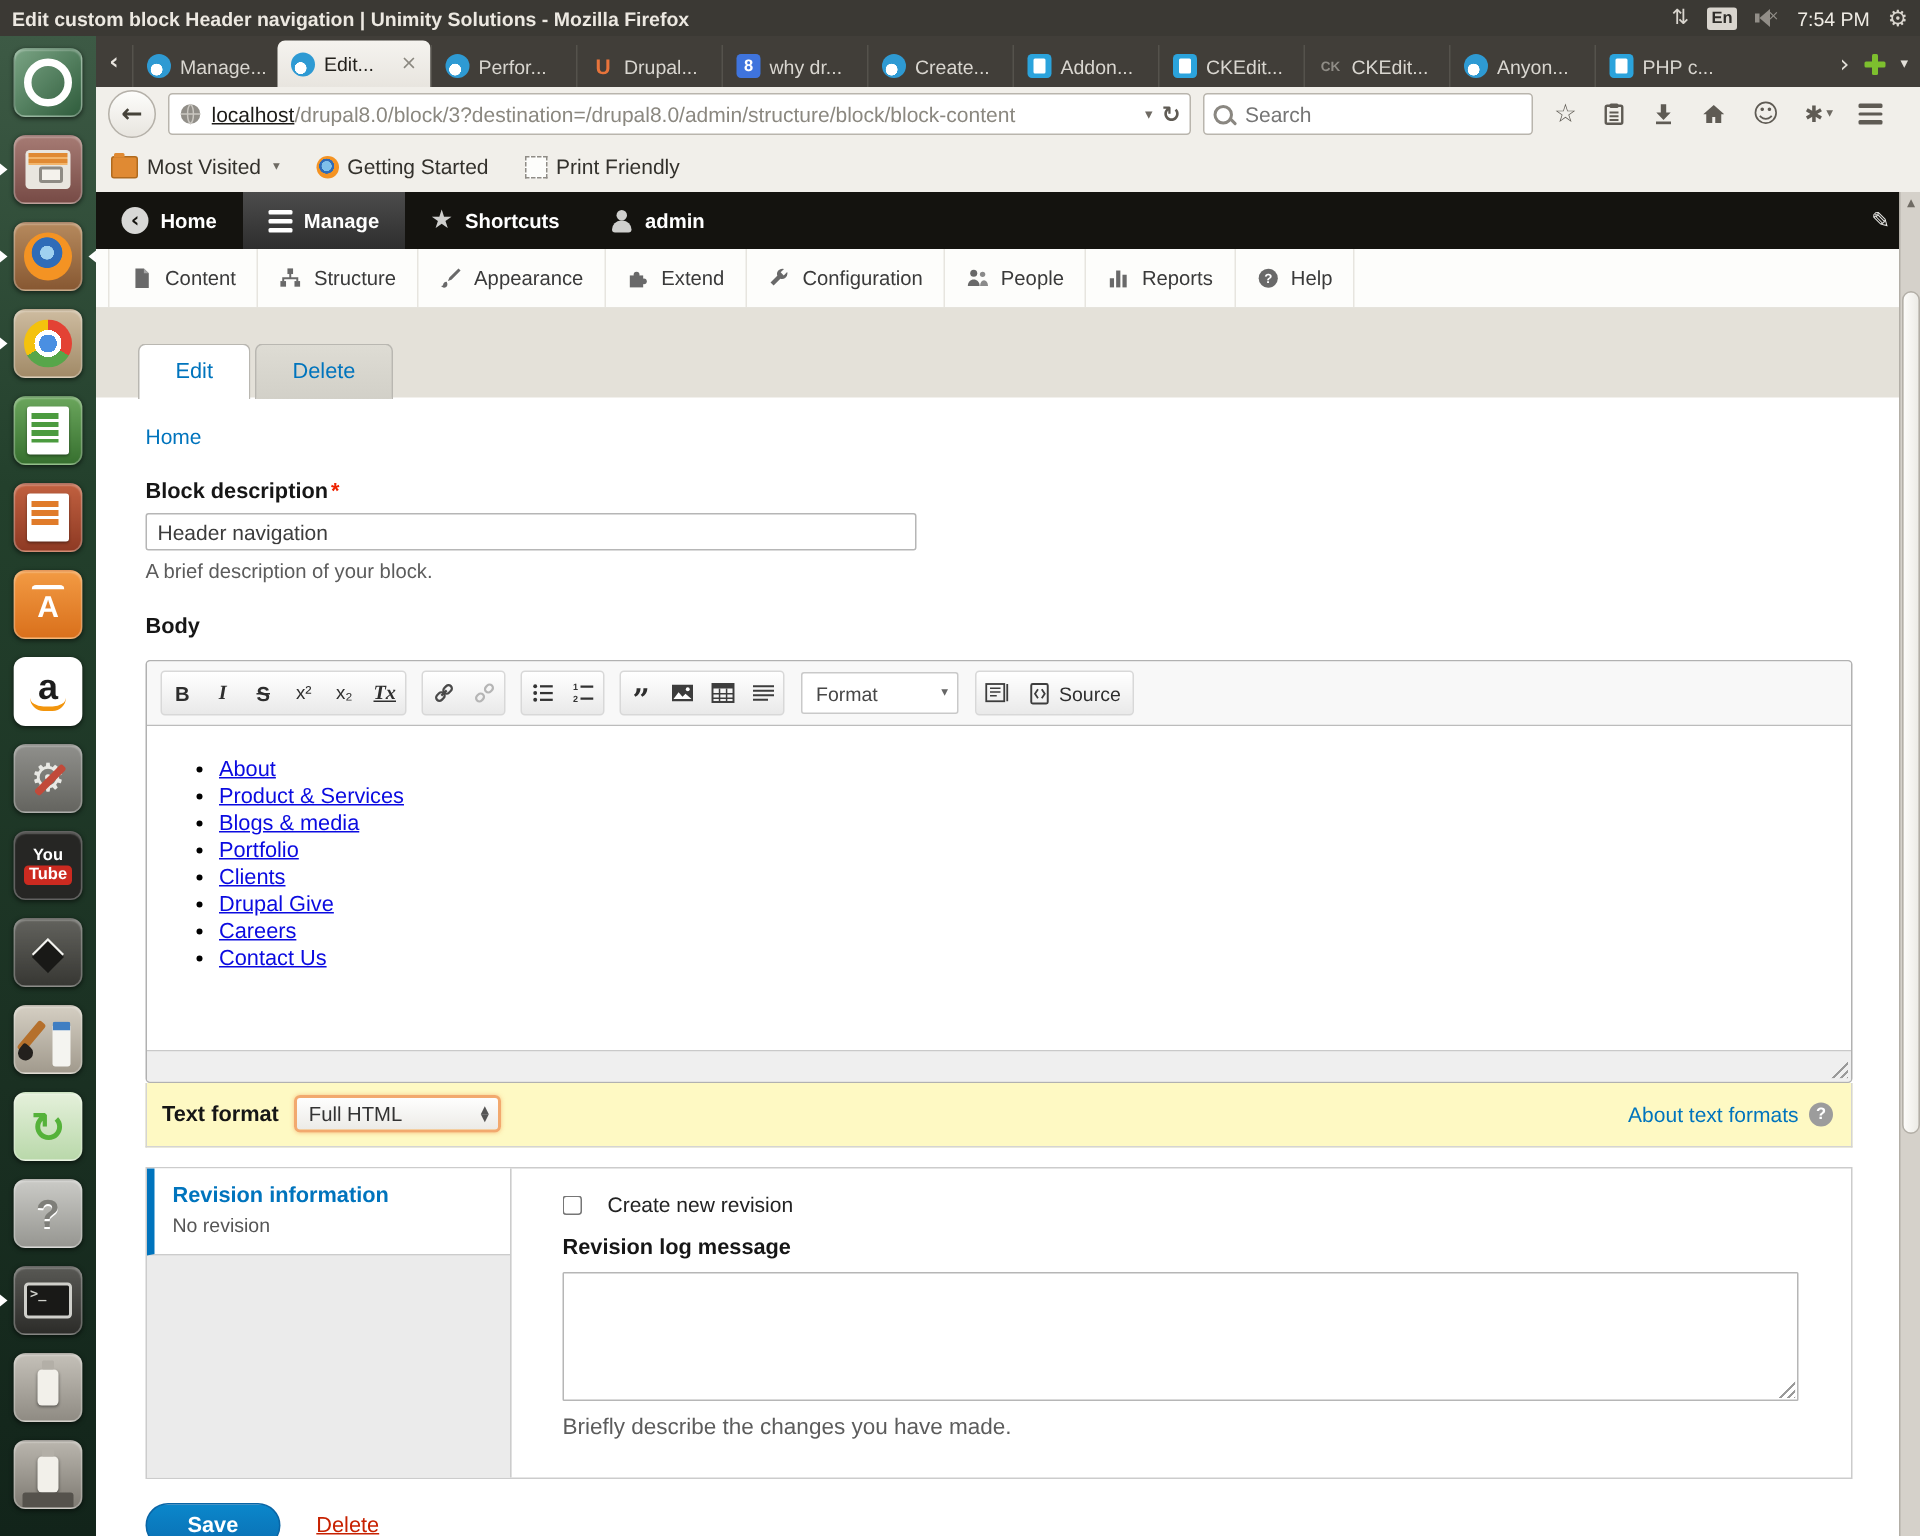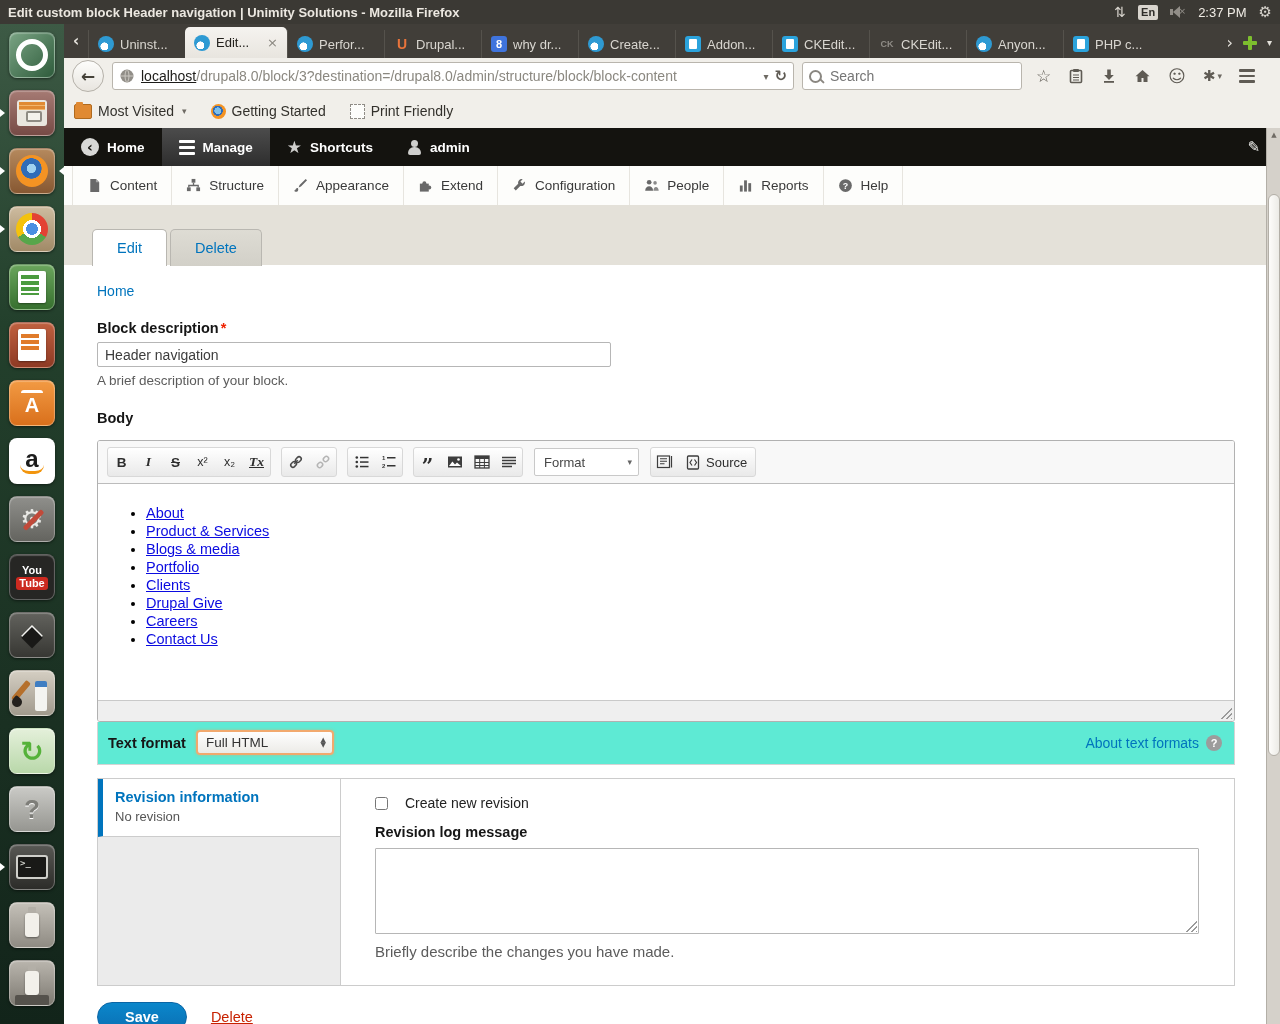--- a/index.html
+++ b/index.html
@@ -187,21 +187,21 @@
   .ckbody ul{margin:10px 0 0 18px;padding:0;}
   .ckbody li{margin-bottom:0;line-height:18px;font-size:14.5px;color:#000;}
   .ckbody a{color:#0b0be0;text-decoration:underline;}
   .ckbottom{height:20px;background:#efefef;border-top:1px solid #c9c9c9;position:relative;border-radius:0 0 2px 2px;}
   .grip{position:absolute;right:2px;bottom:2px;width:12px;height:12px;
     background:repeating-linear-gradient(135deg,transparent 0 2px,#9a9a9a 2px 3.5px);
     clip-path:polygon(100% 0,100% 100%,0 100%);}
 
   
   .formatrow{width:1138px;box-sizing:border-box;border:1px solid #d4d4d4;border-top:none;
-    background:#5eead4;padding:8px 10px 9px;display:flex;align-items:center;}
+    background:#fef9c3;padding:8px 10px 9px;display:flex;align-items:center;}
   .tflabel{font-weight:bold;font-size:14.5px;color:#161616;margin-right:10px;}
   .fselect{display:flex;align-items:center;justify-content:space-between;width:120px;height:21px;
     border:2px solid #f2a96e;border-radius:4px;background:linear-gradient(#fefefe,#ecebe7);
     padding:0 6px 0 8px;font-size:13.5px;color:#333;box-shadow:0 0 3px rgba(242,160,90,.6);}
   .spin{display:flex;flex-direction:column;line-height:5px;font-size:7px;color:#555;text-align:center;}
   .aboutwrap{margin-left:auto;display:flex;align-items:center;gap:7px;padding-right:2px;}
   .aboutlink{color:#0074bd;font-size:14px;}
   .qmark{width:16px;height:16px;border-radius:50%;background:#9c9c9c;color:#fff;font-size:11px;
     font-weight:bold;display:flex;align-items:center;justify-content:center;}
 
@@ -241,21 +241,21 @@
   <div class="titlebar">
     <span class="wtitle">Edit custom block Header navigation | Unimity Solutions - Mozilla Firefox</span>
     <span class="tb-right">
       <span class="updown sym">⇅</span>
       <span class="kbd-badge">En</span>
       <span class="mute">
           <i class="spk"></i>
           <i class="cone"></i>
           <span class="x sym">×</span>
         </span>
-      <span class="clock">2:37 PM</span>
+      <span class="clock">7:54 PM</span>
       <span class="gear sym">⚙</span>
     </span>
   </div>
 
   <div class="launcher">
     <div class="litem">
         <span class="tile t-dash">
           <span class="ring"></span>
         </span>
       </div>
@@ -350,21 +350,21 @@
         </span>
       </div>
   </div>
 
   <div class="browser">
 
     <div class="tabbarrow">
       <span class="tabscroll sym">‹</span>
       <div class="btab">
           <span class="fav fav-drupal"></span>
-          <span>Uninst...</span>
+          <span>Manage...</span>
         </div>
       <div class="btab active">
           <span class="fav fav-drupal"></span>
           <span>Edit...</span>
           <span class="close sym">×</span>
         </div>
       <div class="btab">
           <span class="fav fav-drupal"></span>
           <span>Perfor...</span>
         </div>

